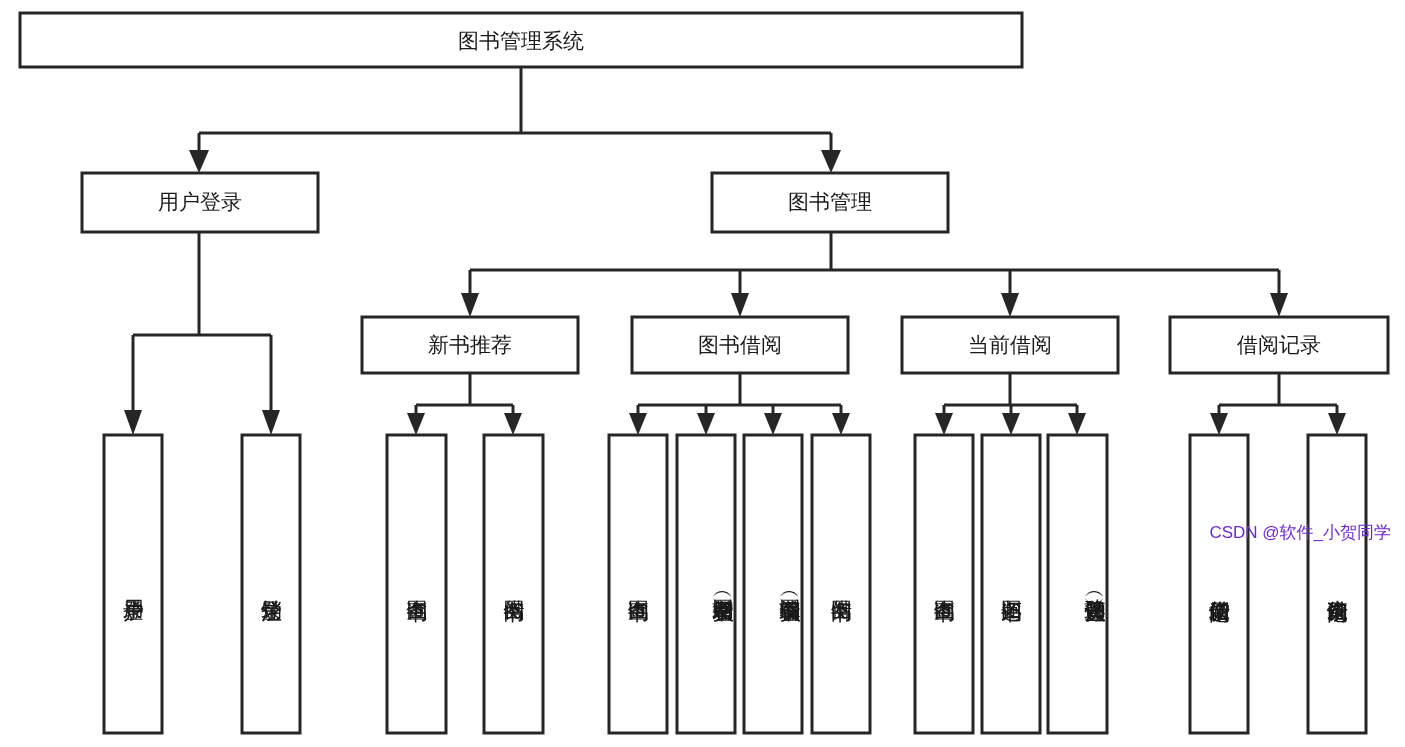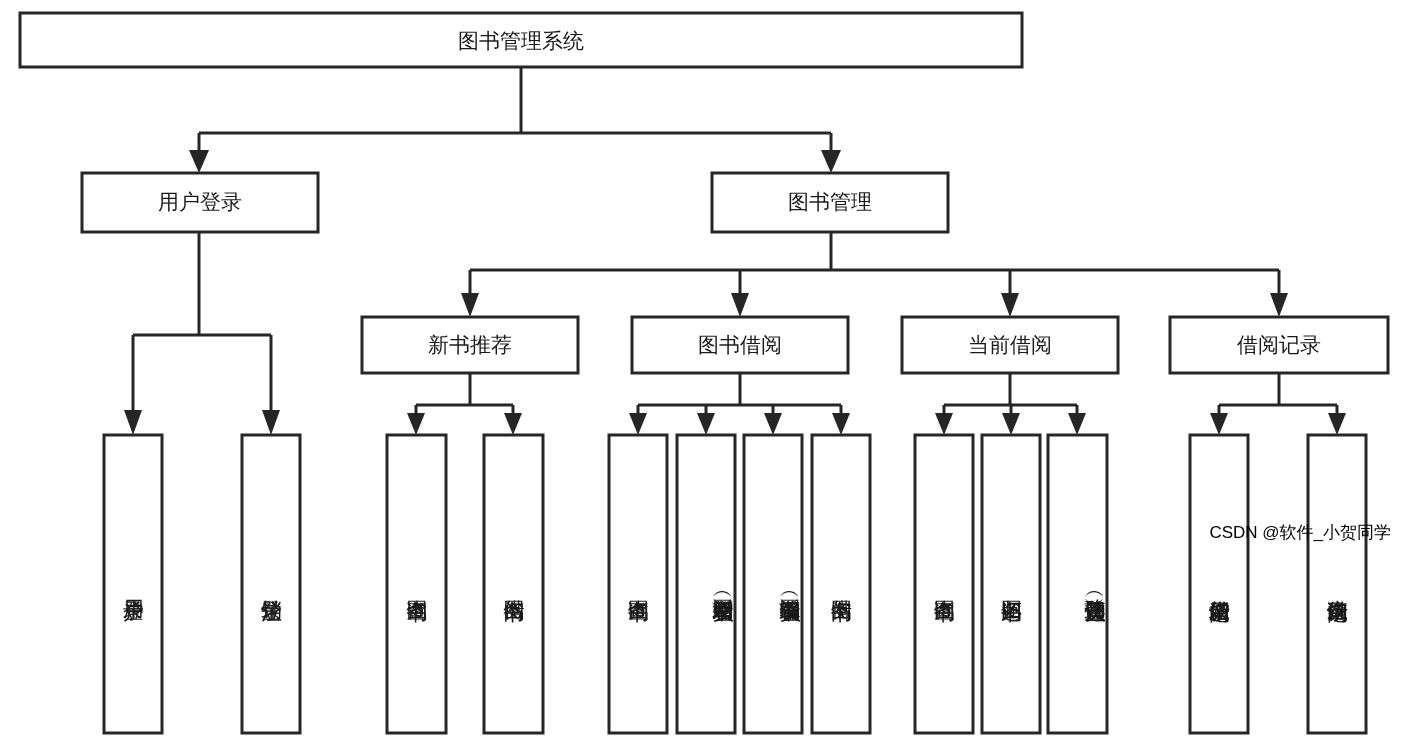--- a/index.html
+++ b/index.html
@@ -64,21 +64,21 @@
     justify-content: center;
     pointer-events: none;
     letter-spacing: 0.5px;
   }
   .watermark {
     position: absolute;
     right: 14px;
     bottom: 6px;
     font-family: "Liberation Sans", "DejaVu Sans", sans-serif;
     font-size: 17px;
-    color: #000000;
+    color: #6d28d9;
     white-space: nowrap;
     user-select: none;
   }
 </style>
 </head>
 <body>
 
 <div id="diagram-root">
 
   <svg id="flow-svg" viewBox="0 0 1405 747">

